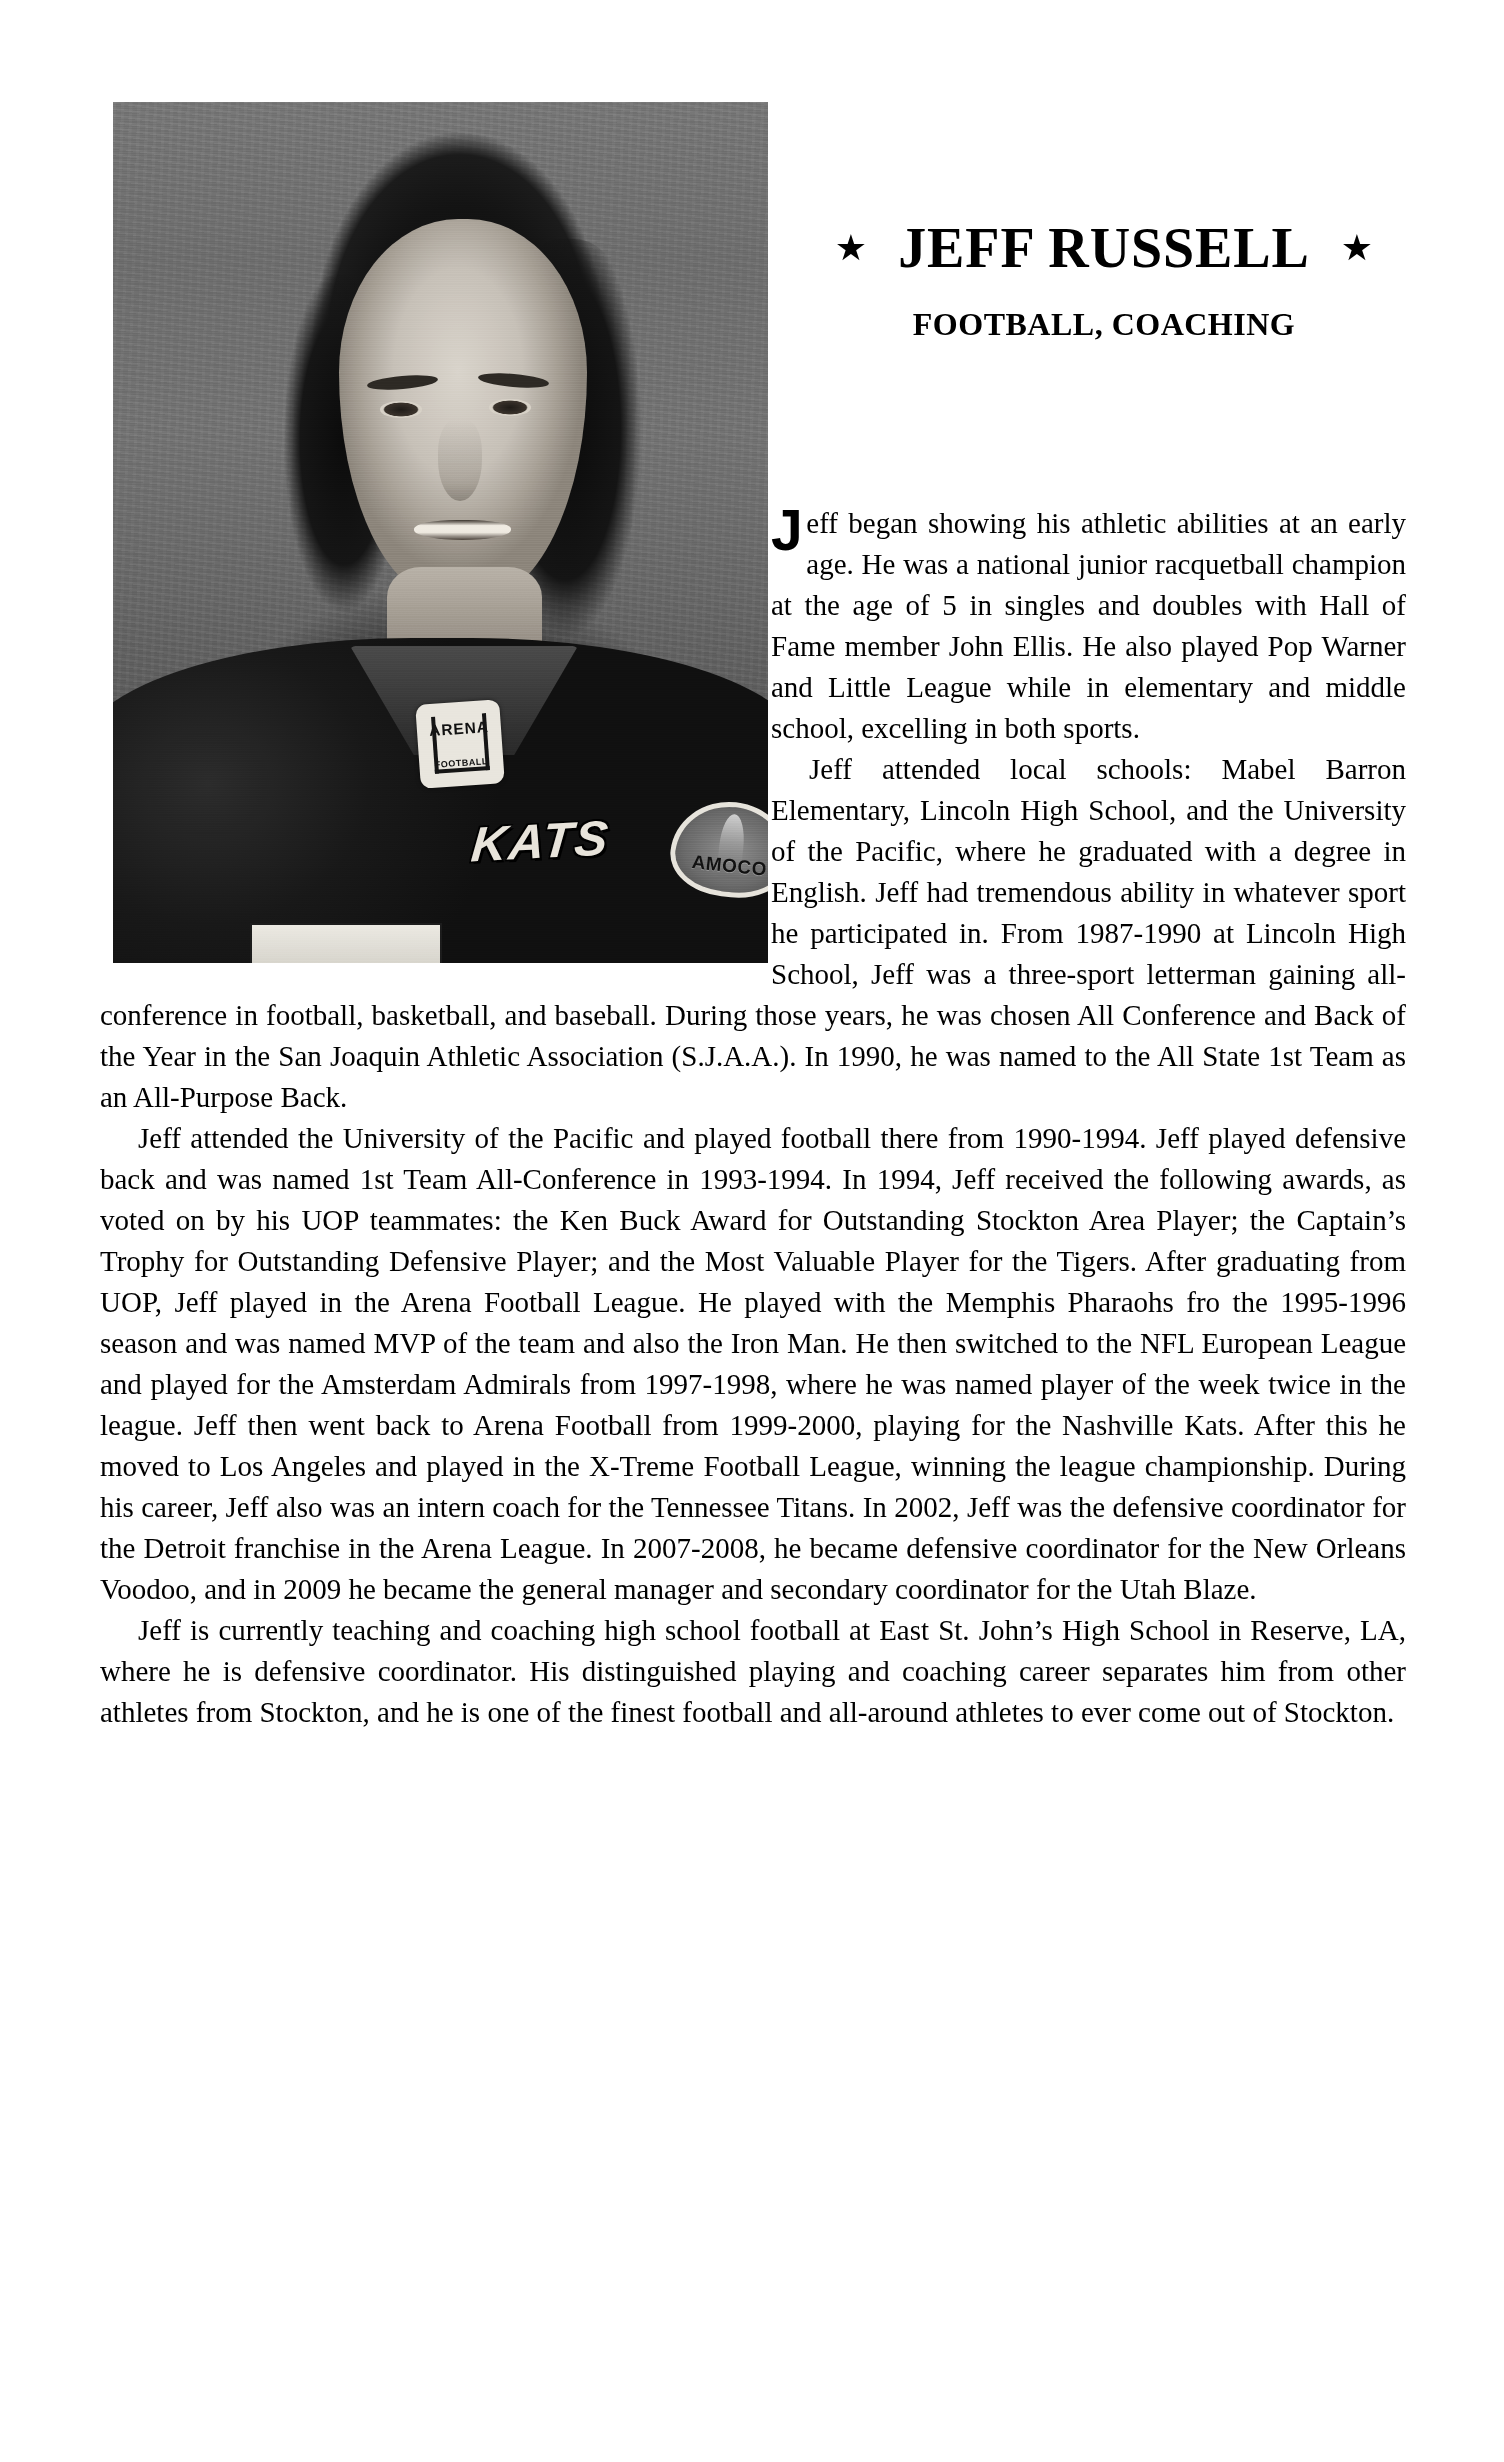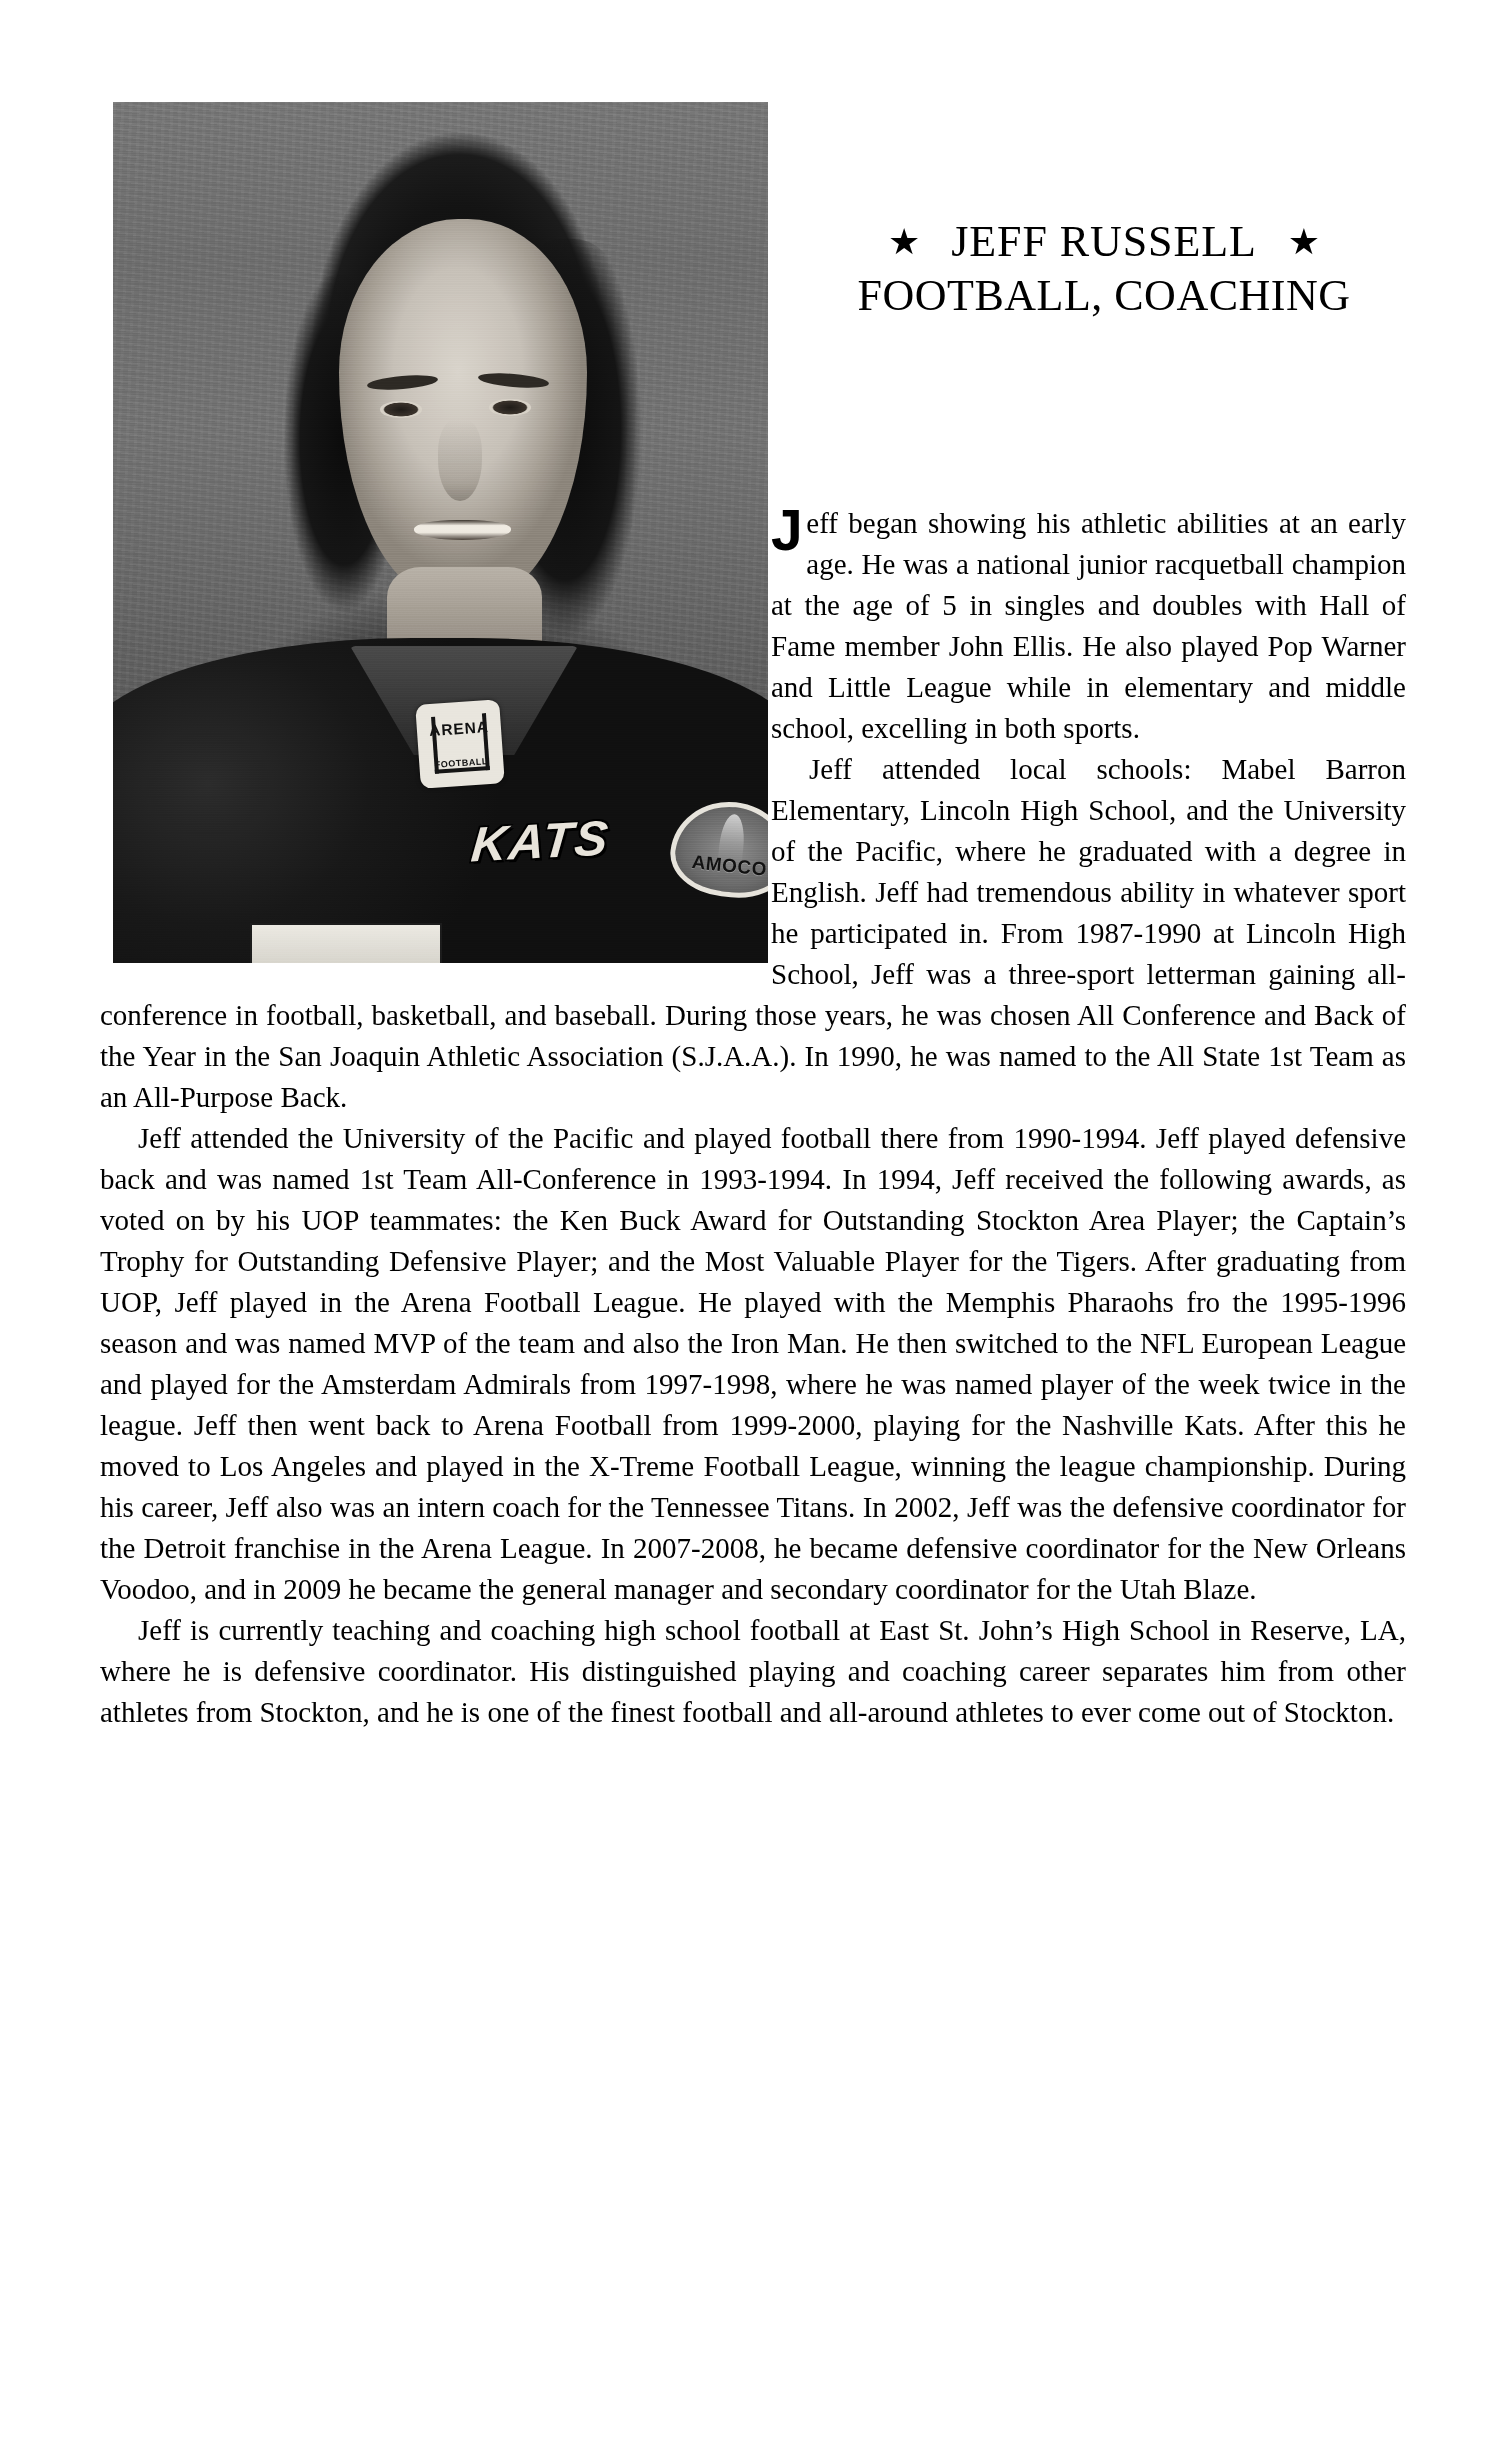--- a/index.html
+++ b/index.html
@@ -214,32 +214,32 @@
     gap: 31px;
     white-space: nowrap;
   }
   .star {
     font-size: 36px;
     line-height: 1;
     color: #000;
   }
   .doc-title {
     font-family: "Liberation Serif", "DejaVu Serif", serif;
-    font-weight: 400;
-    font-size: 44px;
+    font-weight: 700;
+    font-size: 56px;
     letter-spacing: 0.9px;
     line-height: 1.05;
     white-space: nowrap;
   }
   .doc-subtitle {
     font-family: "Liberation Serif", "DejaVu Serif", serif;
-    font-weight: 400;
-    font-size: 44px;
+    font-weight: 700;
+    font-size: 32px;
     letter-spacing: 0.5px;
-    margin-top: 5px;
+    margin-top: 28px;
     white-space: nowrap;
   }
 
   
   .body-text {
     position: absolute;
     left: 100px;
     top: 503px;
     width: 1306px;
     font-size: 29px;

